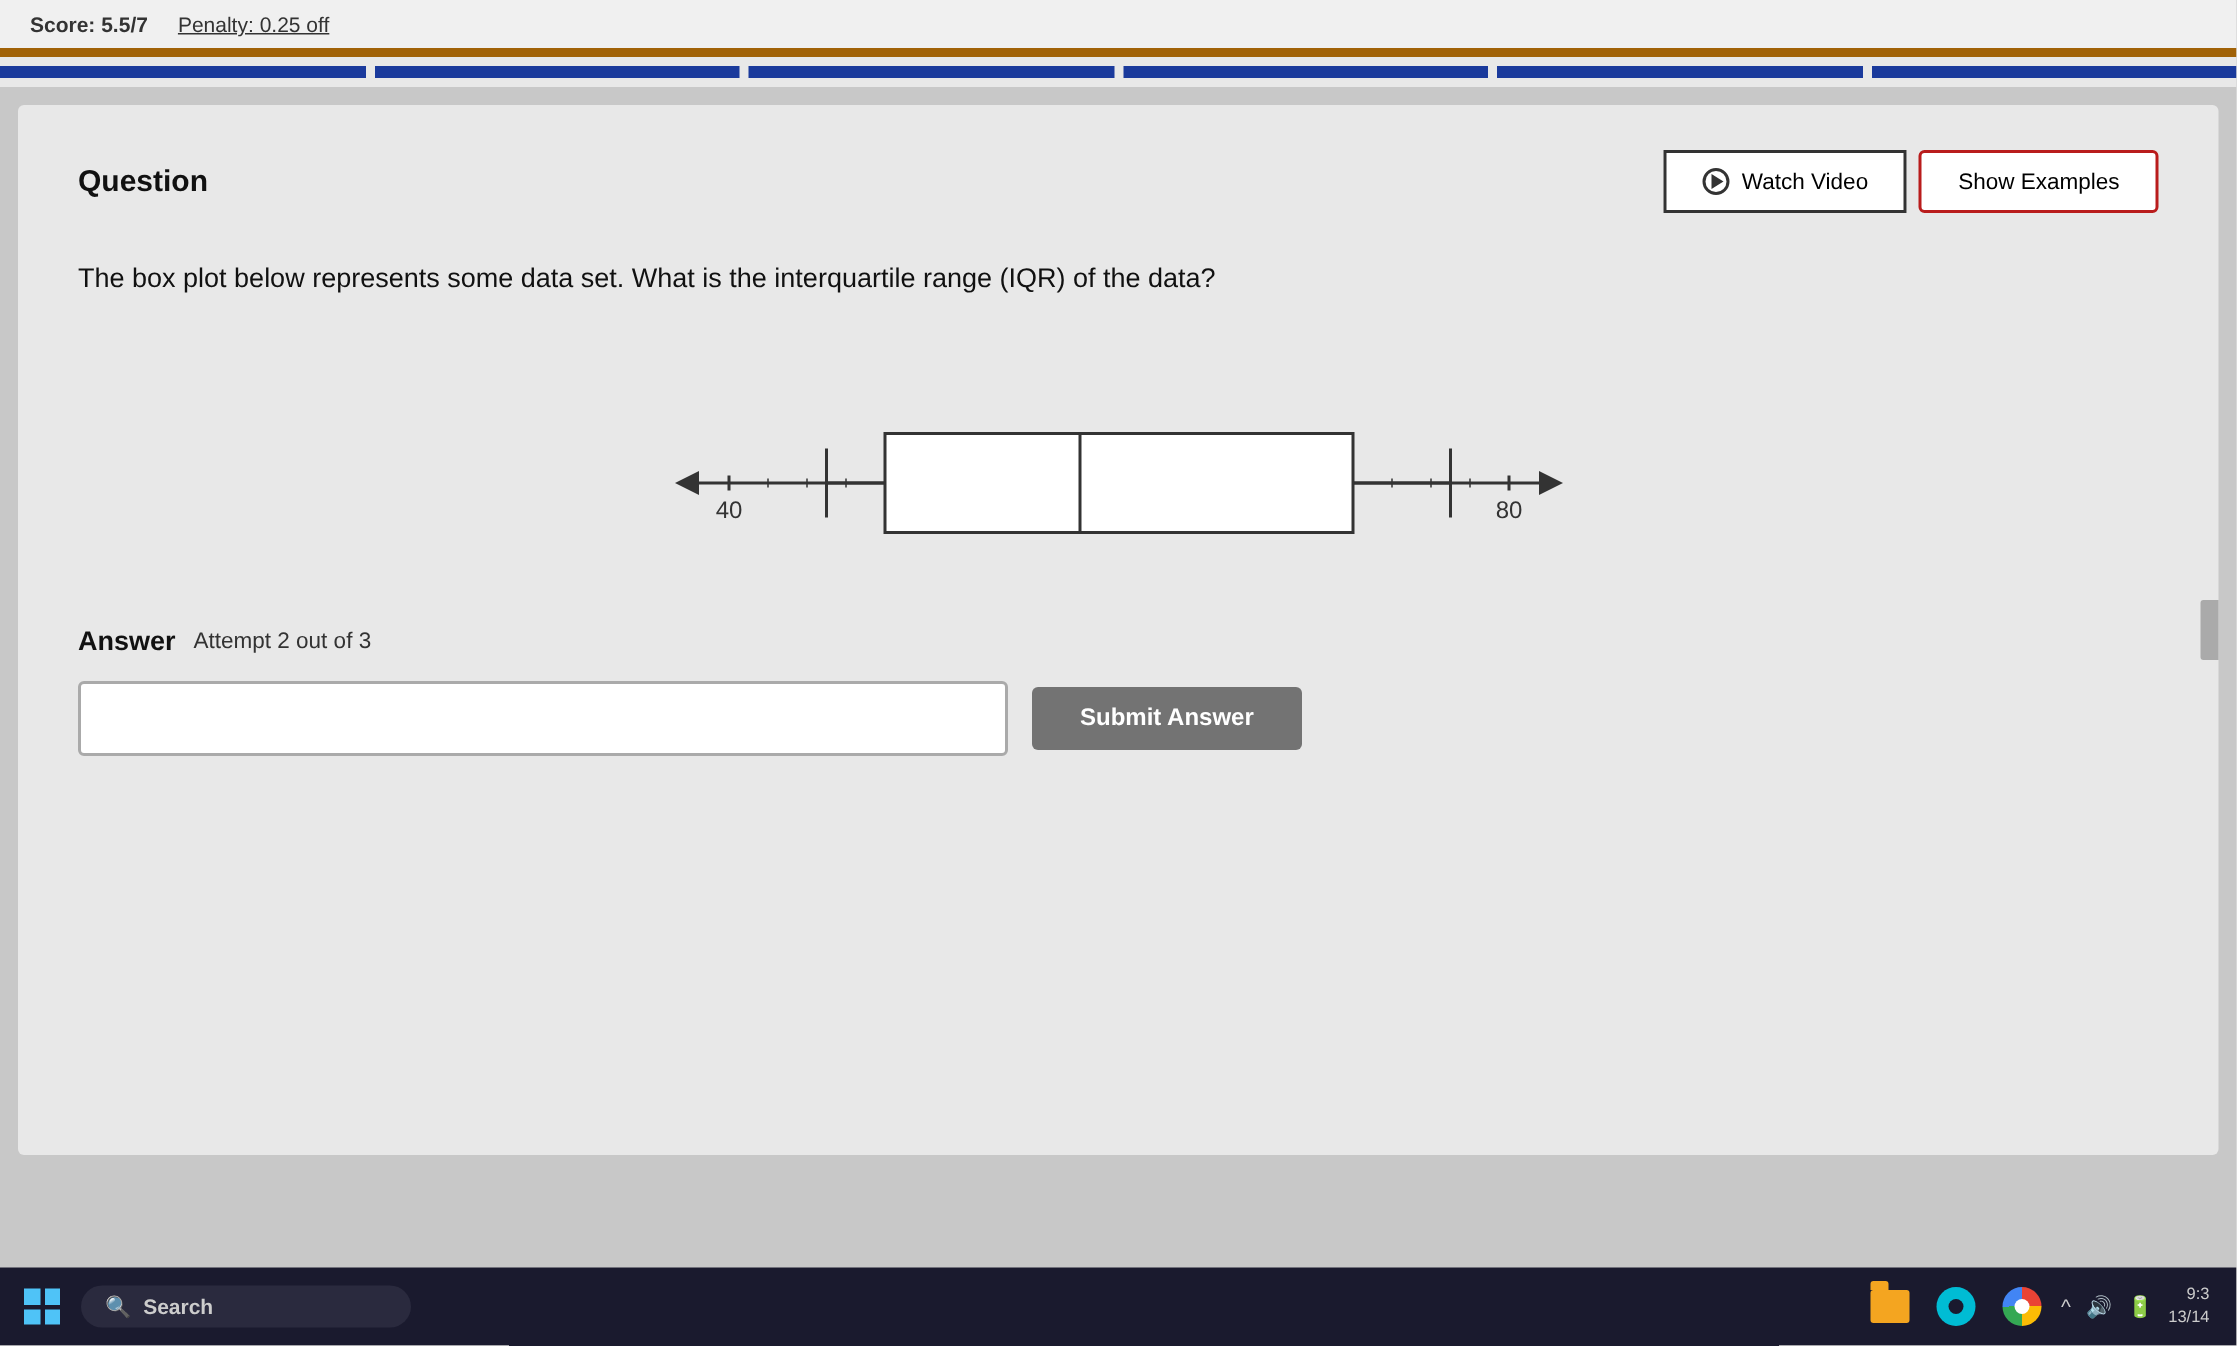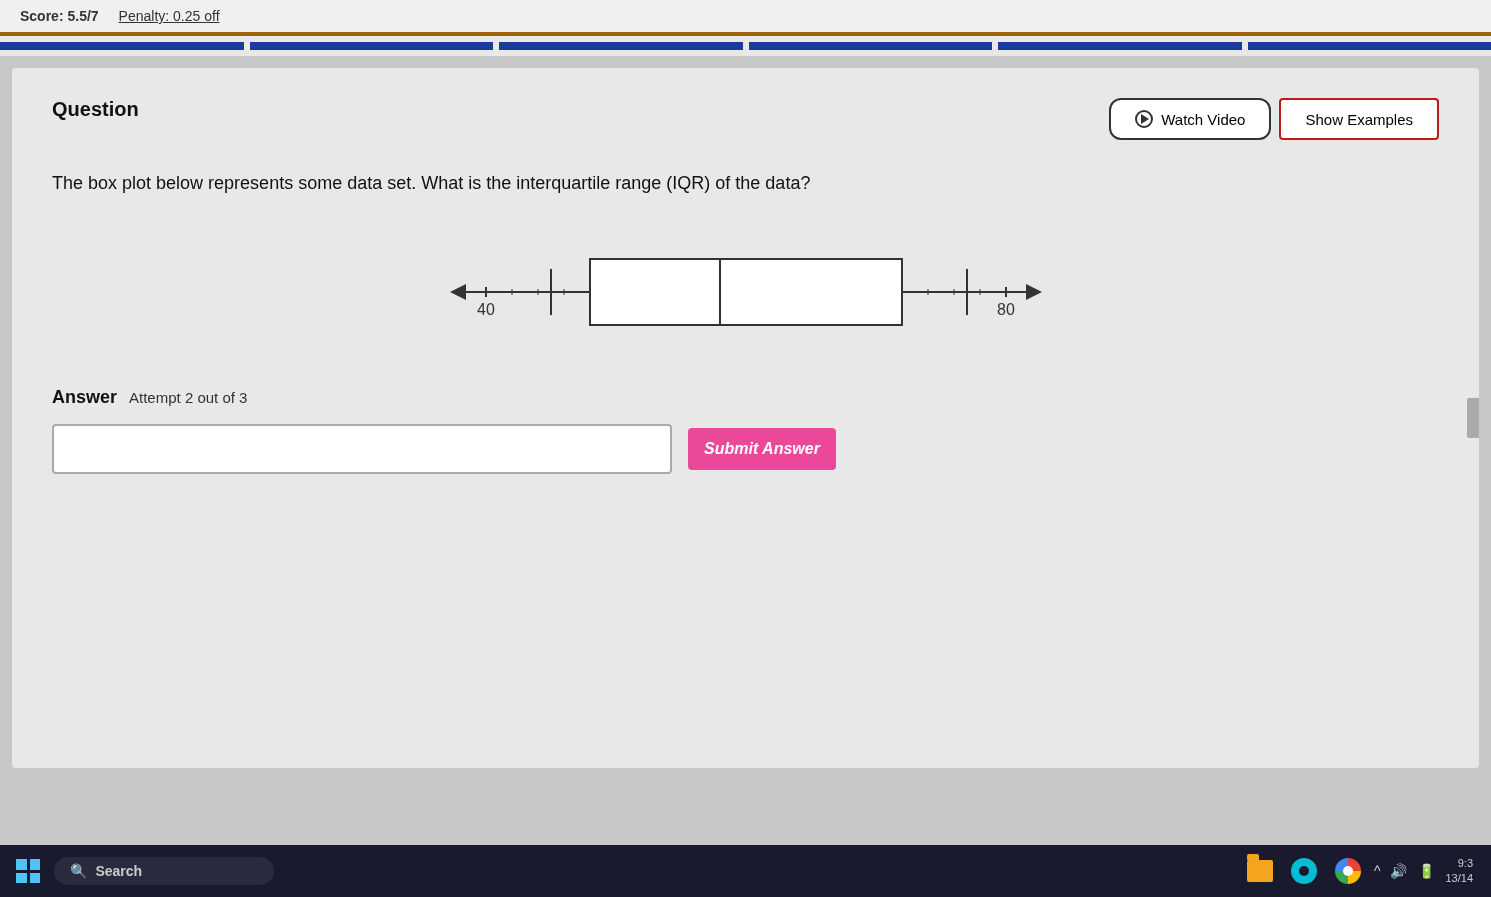--- a/index.html
+++ b/index.html
@@ -11,21 +11,21 @@
       overflow: hidden;
       position: relative;
     }
 
     
     .top-bar {
       background: #f0f0f0;
       padding: 8px 20px;
       display: flex;
       gap: 20px;
-      border-bottom: 4px solid #a16207;
+      border-bottom: 6px solid #a16207;
     }
     .score-text {
       font-size: 14px;
       font-weight: bold;
       color: #333;
     }
     .penalty-text {
       font-size: 14px;
       color: #333;
       text-decoration: underline;
@@ -52,38 +52,39 @@
       border-radius: 4px;
       padding: 30px 40px;
       min-height: 700px;
       position: relative;
     }
 
     
     .header-row {
       display: flex;
       justify-content: space-between;
+      align-items: center;
       margin-bottom: 30px;
     }
     .question-label {
       font-size: 20px;
       font-weight: bold;
       color: #111;
     }
     .header-buttons {
       display: flex;
       gap: 8px;
     }
     .watch-video-btn {
       border: 2px solid #333;
       background: white;
       padding: 10px 24px;
       font-size: 15px;
       cursor: pointer;
-      border-radius: 12px;
+      border-radius: 0;
       display: flex;
       align-items: center;
       gap: 8px;
     }
     .play-icon {
       width: 18px;
       height: 18px;
       border: 2px solid #333;
       border-radius: 50%;
       display: inline-flex;
@@ -104,21 +105,21 @@
       padding: 10px 24px;
       font-size: 15px;
       cursor: pointer;
       border-radius: 4px;
     }
 
     
     .question-text {
       font-size: 18px;
       color: #111;
-      margin-bottom: 20px;
+      margin-bottom: 48px;
       line-height: 1.5;
     }
 
     
     .boxplot-container {
       display: flex;
       justify-content: center;
       margin-bottom: 40px;
     }
 
@@ -155,29 +156,28 @@
       width: 620px;
       height: 50px;
       border: 2px solid #aaa;
       border-radius: 4px;
       background: white;
       font-size: 16px;
       padding: 0 12px;
       outline: none;
     }
     .submit-btn {
-      background: #ec4899;
+      background: #737373;
       color: white;
       border: none;
-      padding: 12px 16px;
+      padding: 12px 32px;
       font-size: 16px;
       font-weight: bold;
       border-radius: 4px;
       cursor: pointer;
-      font-style: italic;
     }
 
     
     .taskbar {
       position: absolute;
       bottom: 0;
       left: 0;
       width: 100%;
       height: 52px;
       background: #1a1a2e;

